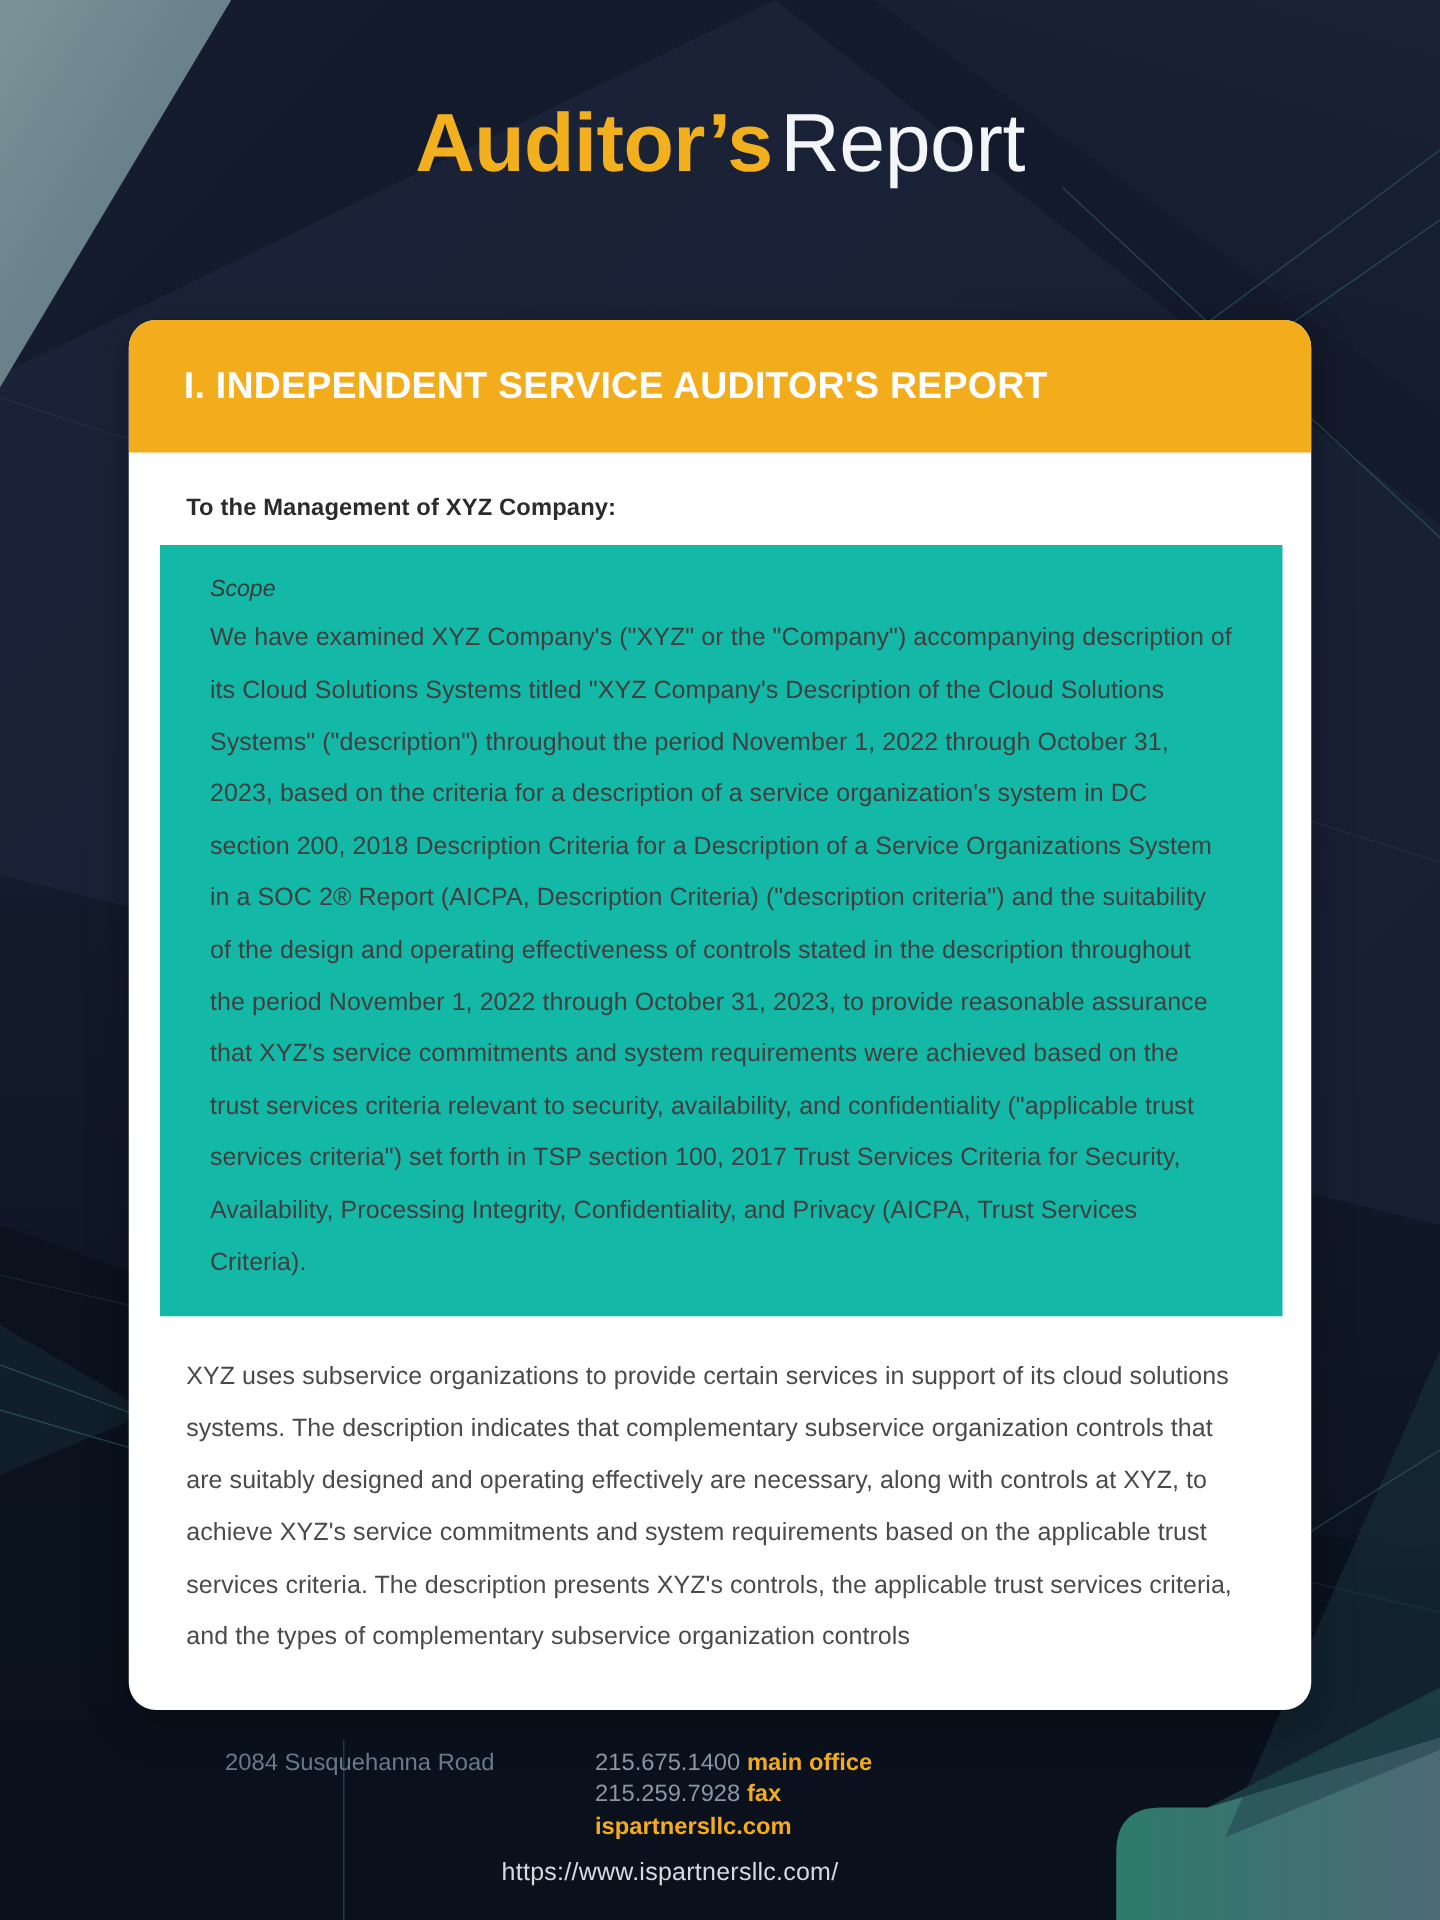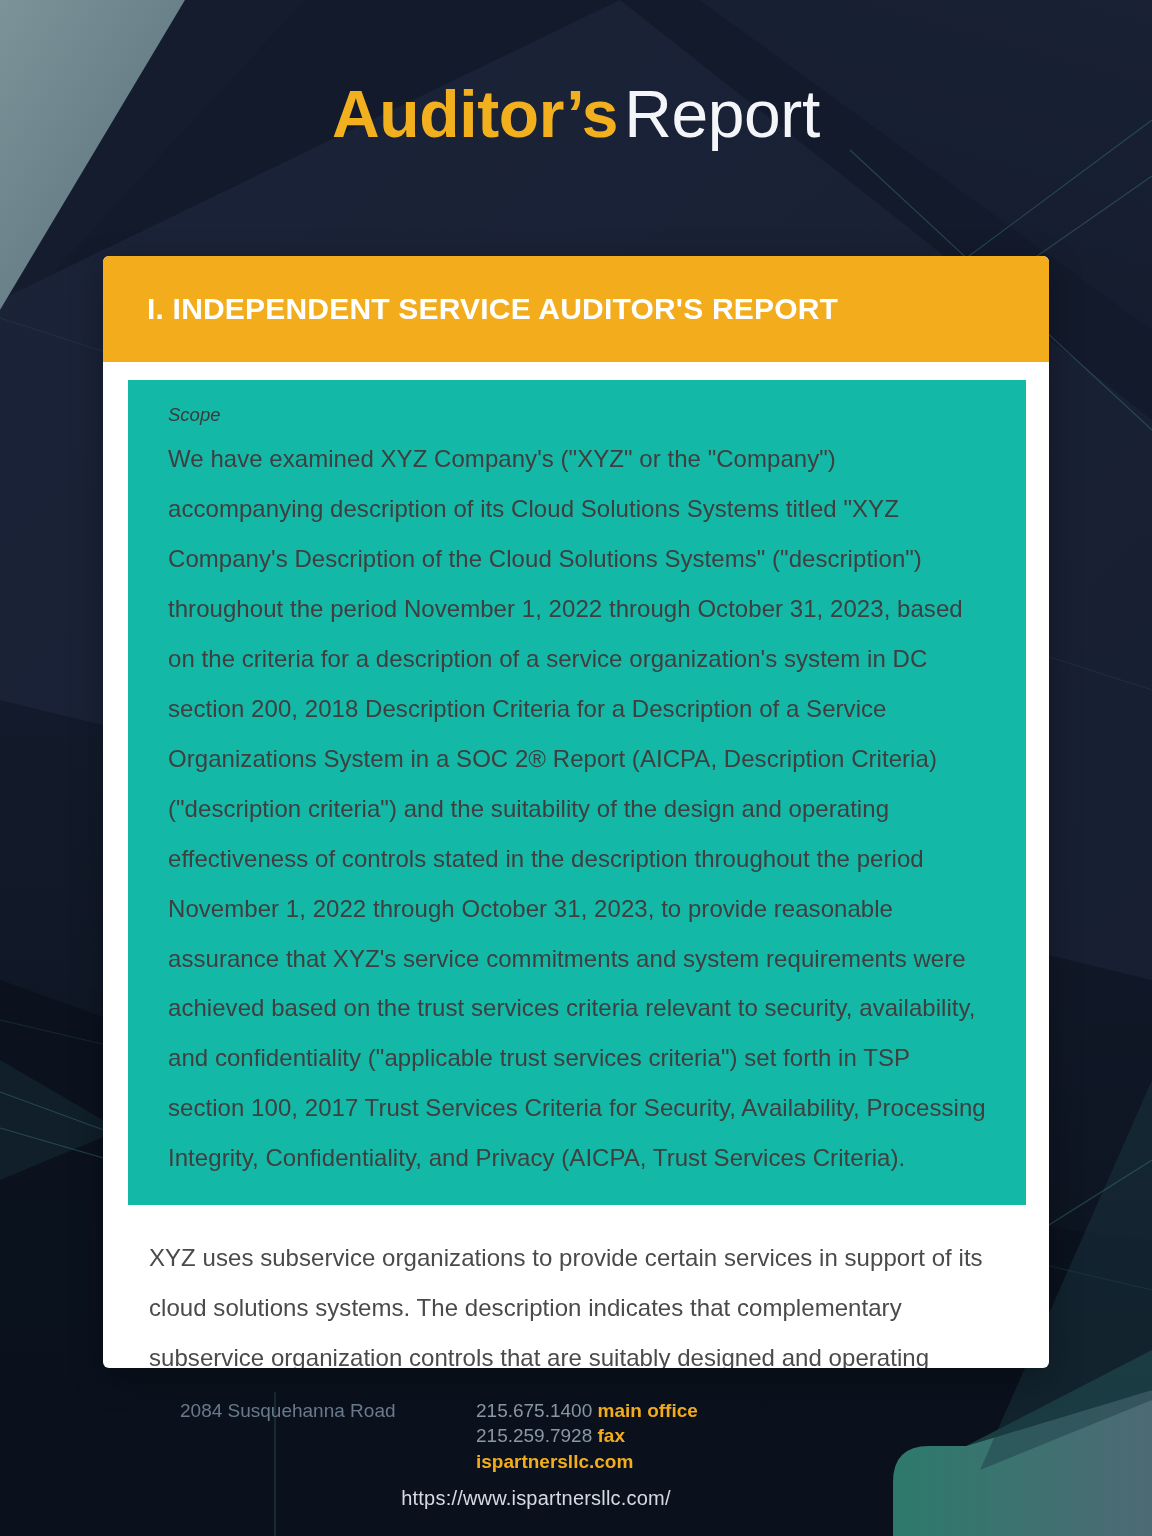--- a/index.html
+++ b/index.html
@@ -58,21 +58,21 @@
   }
 
   
   .card {
     position: absolute;
     left: 103px;
     top: 256px;
     width: 946px;
     height: 1112px;
     background: #ffffff;
-    border-radius: 6px;
+    border-radius: 22px;
     z-index: 3;
     overflow: hidden;
     box-shadow: 0 10px 34px rgba(0,0,0,0.30);
   }
 
   .card-header {
     height: 106px;
     background: #F2AC1C;
     display: flex;
     align-items: center;
@@ -109,21 +109,21 @@
   }
 
   .scope-label {
     font-style: italic;
     font-size: 18.5px;
     color: #3a3a3a;
     line-height: 2.08;
   }
 
   .body-par {
-    font-size: 24px;
+    font-size: 20px;
     line-height: 2.08;
     color: #4a4a4a;
     letter-spacing: 0.05px;
   }
   .highlight-block .body-par { color: #3f3f3f; }
 
   .plain-par {
     padding: 28px 46px 0 46px;
   }
 
@@ -242,20 +242,21 @@
 </div>
 
 <div class="card">
 
   <div class="card-header">
     <h2>I. INDEPENDENT SERVICE AUDITOR'S REPORT</h2>
   </div>
 
   <div class="card-body">
 
+    <div class="salutation">To the Management of XYZ Company:</div>
 
     <div class="highlight-block">
       <div class="scope-label">Scope</div>
       <div class="body-par">We have examined XYZ Company's ("XYZ" or the "Company") accompanying description of its Cloud Solutions Systems titled "XYZ Company's Description of the Cloud Solutions Systems" ("description") throughout the period November 1, 2022 through October 31, 2023, based on the criteria for a description of a service organization's system in DC section 200, 2018 Description Criteria for a Description of a Service Organizations System in a SOC 2® Report (AICPA, Description Criteria) ("description criteria") and the suitability of the design and operating effectiveness of controls stated in the description throughout the period November 1, 2022 through October 31, 2023, to provide reasonable assurance that XYZ's service commitments and system requirements were achieved based on the trust services criteria relevant to security, availability, and confidentiality ("applicable trust services criteria") set forth in TSP section 100, 2017 Trust Services Criteria for Security, Availability, Processing Integrity, Confidentiality, and Privacy (AICPA, Trust Services Criteria).</div>
     </div>
 
     <div class="plain-par">
       <div class="body-par">XYZ uses subservice organizations to provide certain services in support of its cloud solutions systems. The description indicates that complementary subservice organization controls that are suitably designed and operating effectively are necessary, along with controls at XYZ, to achieve XYZ's service commitments and system requirements based on the applicable trust services criteria. The description presents XYZ's controls, the applicable trust services criteria, and the types of complementary subservice organization controls</div>
     </div>
 

